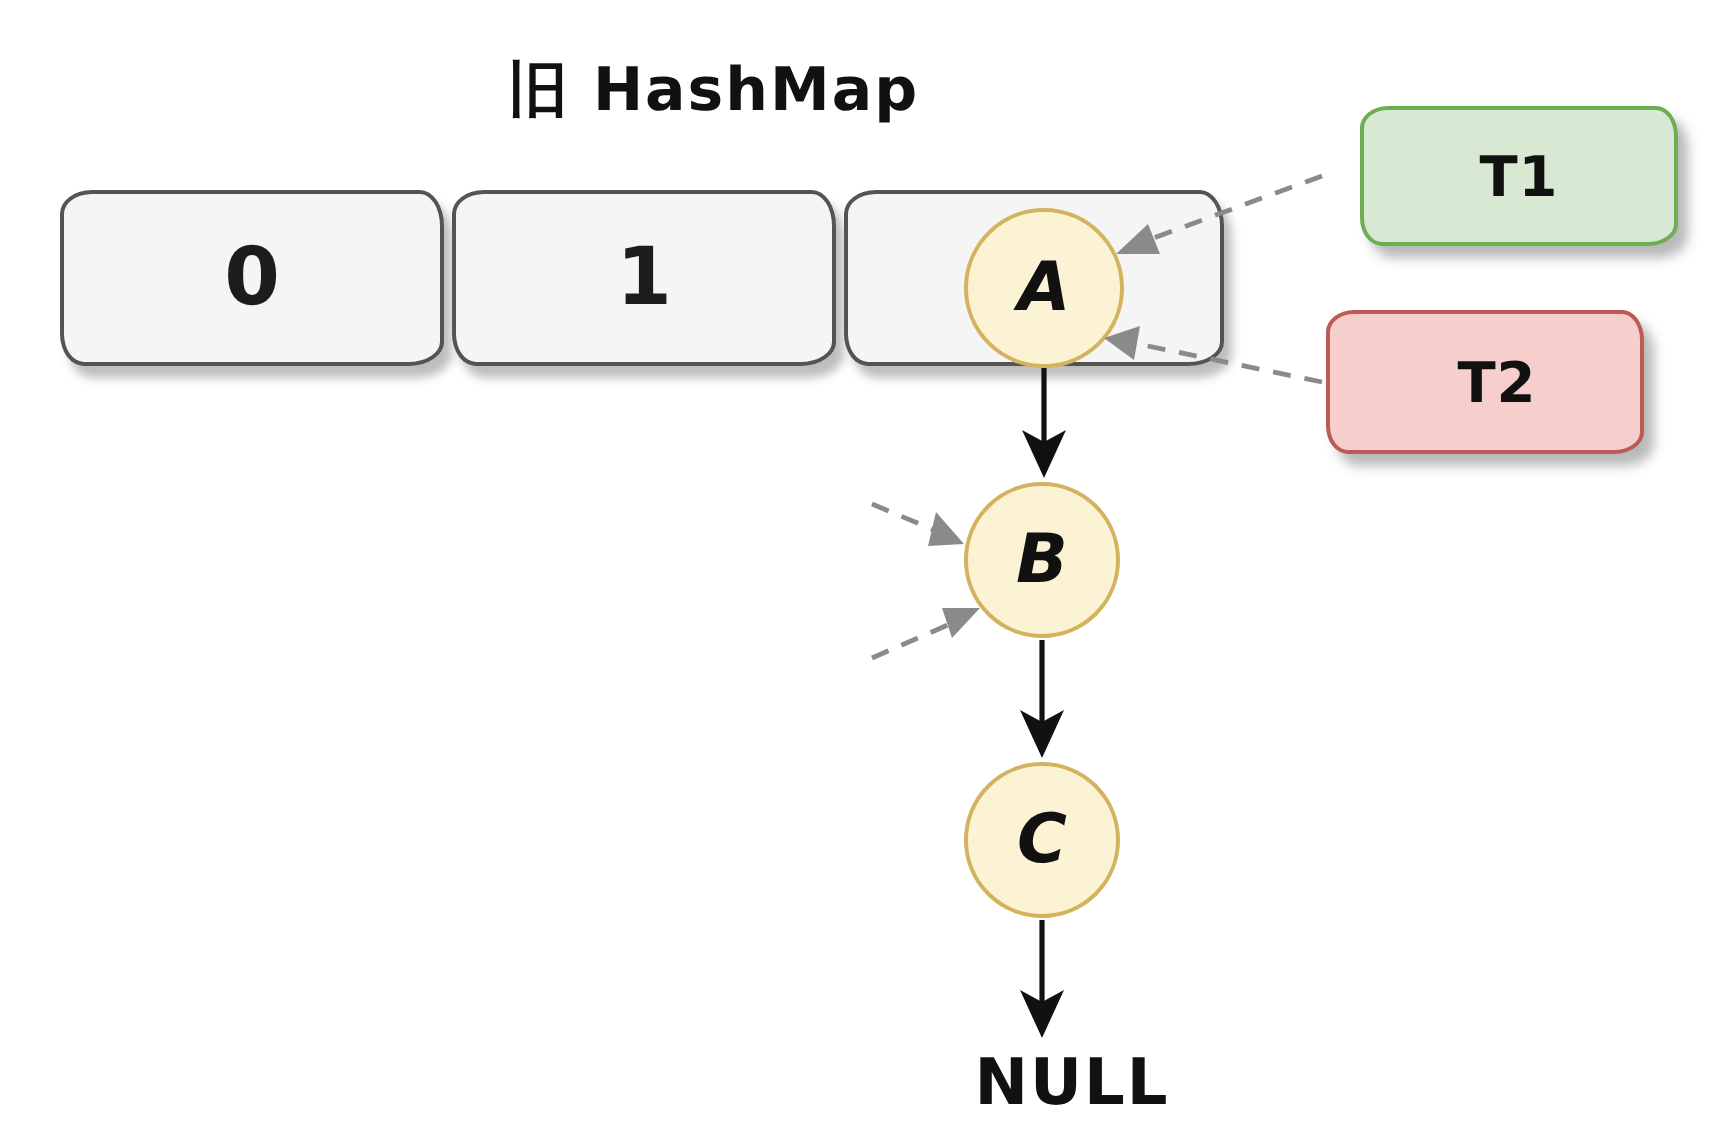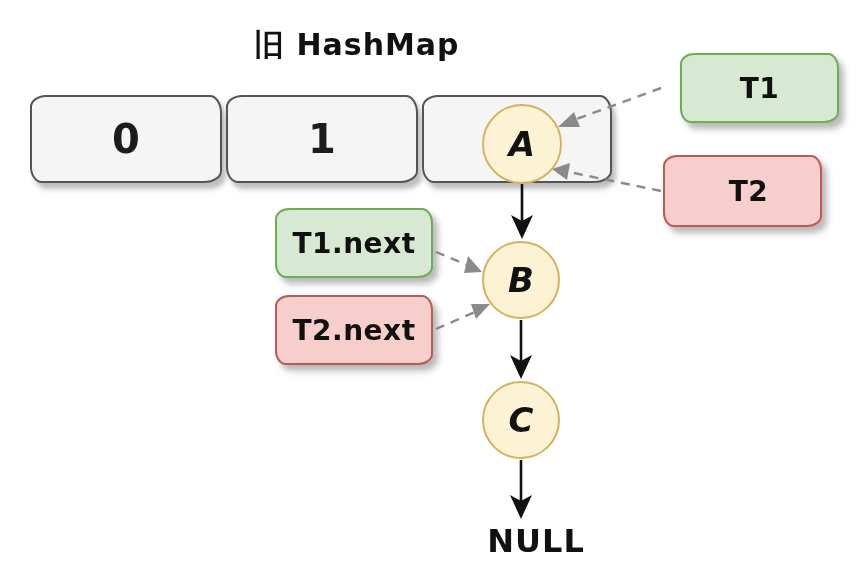--- a/index.html
+++ b/index.html
@@ -135,26 +135,20 @@
   <div class="node" style="left:482px;top:381px;">
     <span class="node-label">C</span>
   </div>
 
   <div class="tag tag-green" style="left:663px;top:53px;margin-left:17px;">
     <span class="tag-label">T1</span>
   </div>
   <div class="tag tag-red" style="left:663px;top:155px;height:72px;padding-left:12px;">
     <span class="tag-label">T2</span>
   </div>
-  <div class="tag tag-green" style="left:275px;top:208px;width:158px;">
-    <span class="tag-label">T1.next</span>
-  </div>
-  <div class="tag tag-red" style="left:275px;top:295px;width:158px;">
-    <span class="tag-label">T2.next</span>
-  </div>
 
   <div class="null-label">NULL</div>
 
   <svg class="arrow-layer" viewBox="0 0 862 568" xmlns="http://www.w3.org/2000/svg">
 
     <g stroke="#111111" fill="#111111">
       <line x1="522" y1="184" x2="522" y2="222" stroke-width="2.6"></line>
       <polygon points="522,239 511,215 522,221 533,215" stroke="none"></polygon>
     </g>
     <g stroke="#111111" fill="#111111">

